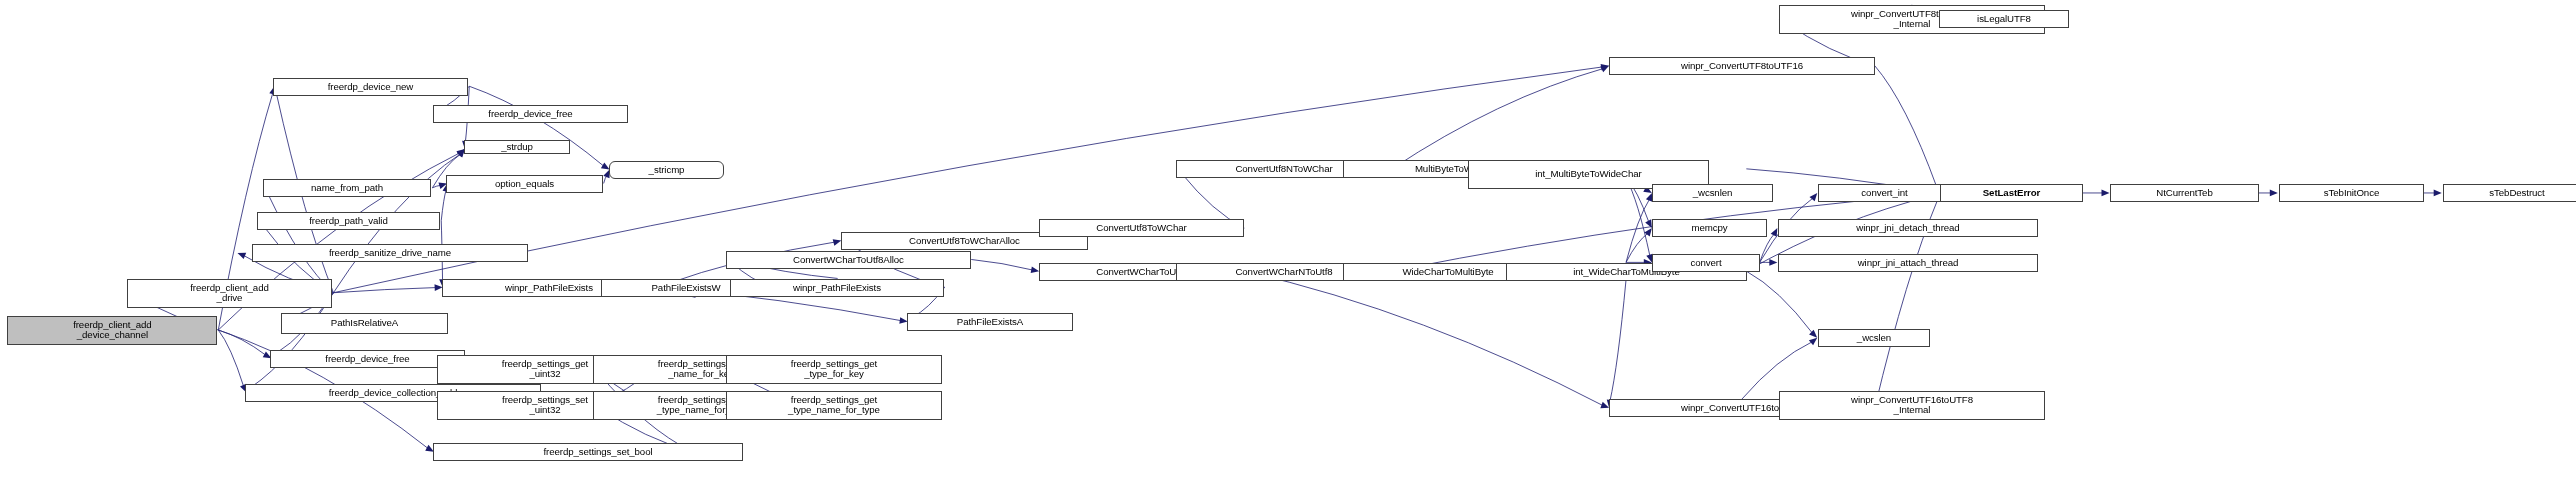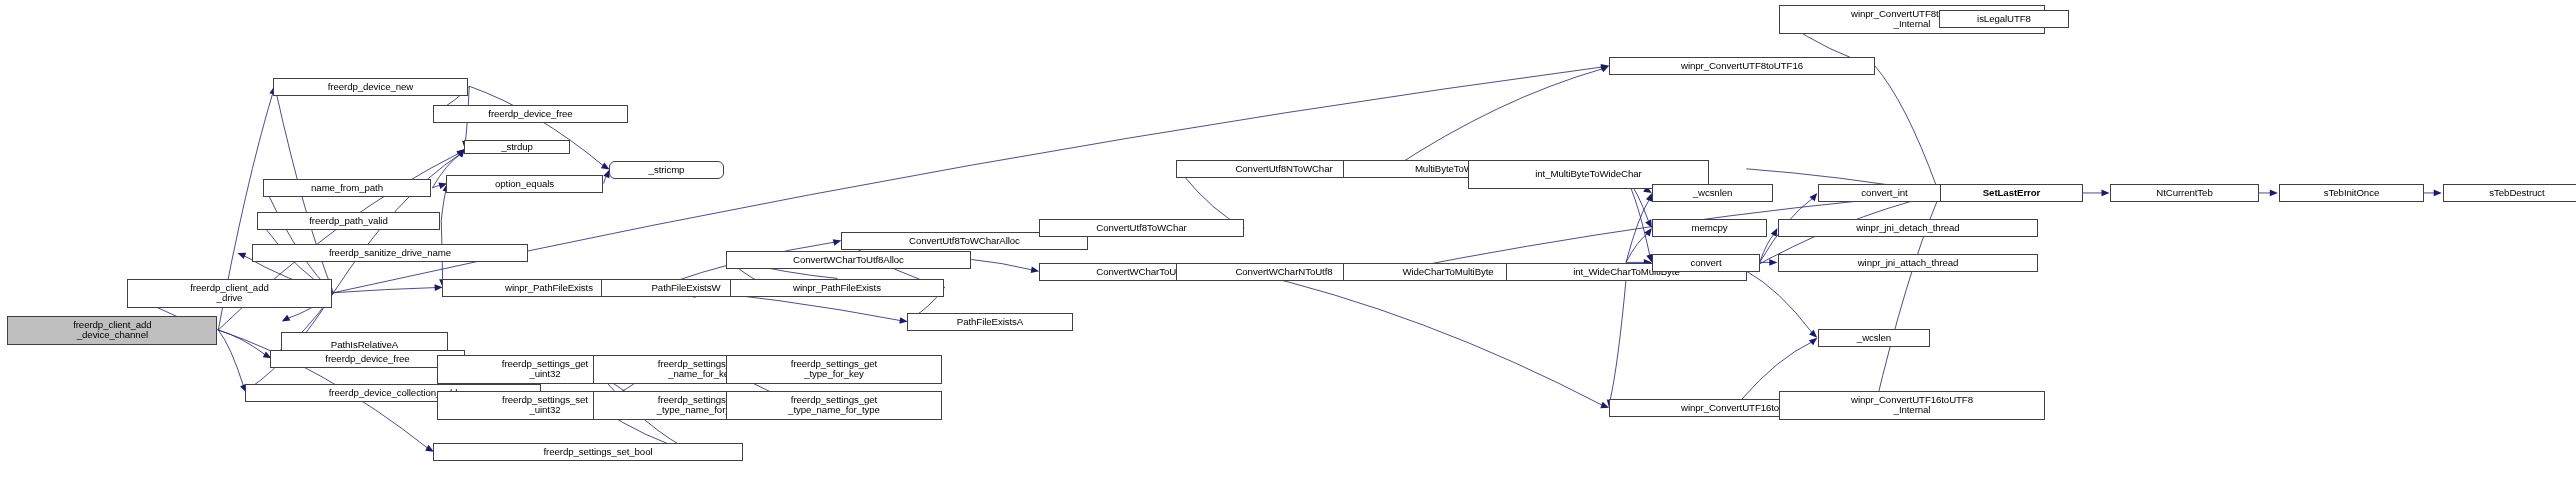--- a/index.html
+++ b/index.html
@@ -212,21 +212,21 @@
 _drive</div>
       <div class="node" style="left: 273px; top: 78px; width: 195px; height: 17.6px;">freerdp_device_new</div>
       <div class="node" style="left: 433px; top: 105px; width: 195px; height: 17.6px;">freerdp_device_free</div>
       <div class="node" style="left: 464px; top: 140px; width: 106px; height: 14px;">_strdup</div>
       <div class="node" style="left: 263px; top: 179px; width: 168px; height: 17.6px;">name_from_path</div>
       <div class="node" style="left: 446px; top: 175px; width: 157px; height: 17.6px;">option_equals</div>
       <div class="node" style="left: 609px; top: 161px; width: 115px; height: 17.6px; border-radius: 6px;">_stricmp</div>
       <div class="node" style="left: 257px; top: 212px; width: 183px; height: 17.6px;">freerdp_path_valid</div>
       <div class="node" style="left: 252px; top: 244px; width: 276px; height: 17.6px;">freerdp_sanitize_drive_name</div>
       <div class="node" style="left: 442px; top: 279px; width: 214px; height: 17.6px;">winpr_PathFileExists</div>
-      <div class="node" style="left: 281px; top: 332px; width: 167px; height: 27px;">PathIsRelativeA</div>
+      <div class="node" style="left: 281px; top: 313px; width: 167px; height: 21px;">PathIsRelativeA</div>
       <div class="node" style="left: 270px; top: 350px; width: 195px; height: 17.6px;">freerdp_device_free</div>
       <div class="node" style="left: 245px; top: 384px; width: 296px; height: 17.6px;">freerdp_device_collection_add</div>
       <div class="node" style="left: 437px; top: 355px; width: 216px; height: 28.5px;">freerdp_settings_get
 _uint32</div>
       <div class="node" style="left: 437px; top: 391px; width: 216px; height: 28.5px;">freerdp_settings_set
 _uint32</div>
       <div class="node" style="left: 433px; top: 443px; width: 310px; height: 17.6px; padding-left: 20px;">freerdp_settings_set_bool</div>
       <div class="node" style="left: 593px; top: 355px; width: 216px; height: 28.5px;">freerdp_settings_get
 _name_for_key</div>
       <div class="node" style="left: 593px; top: 391px; width: 216px; height: 28.5px;">freerdp_settings_get

